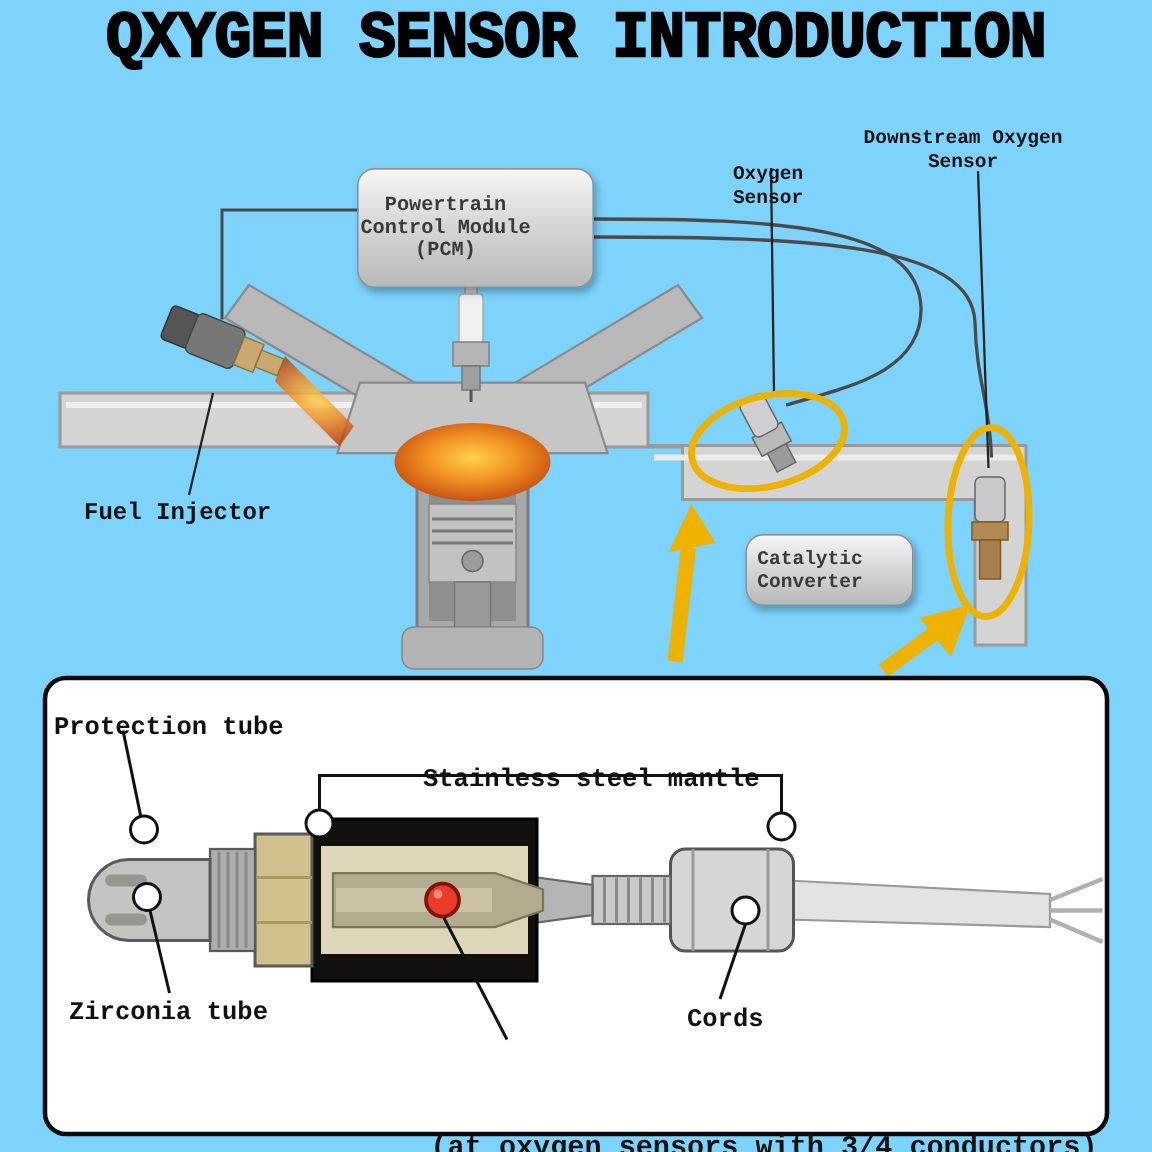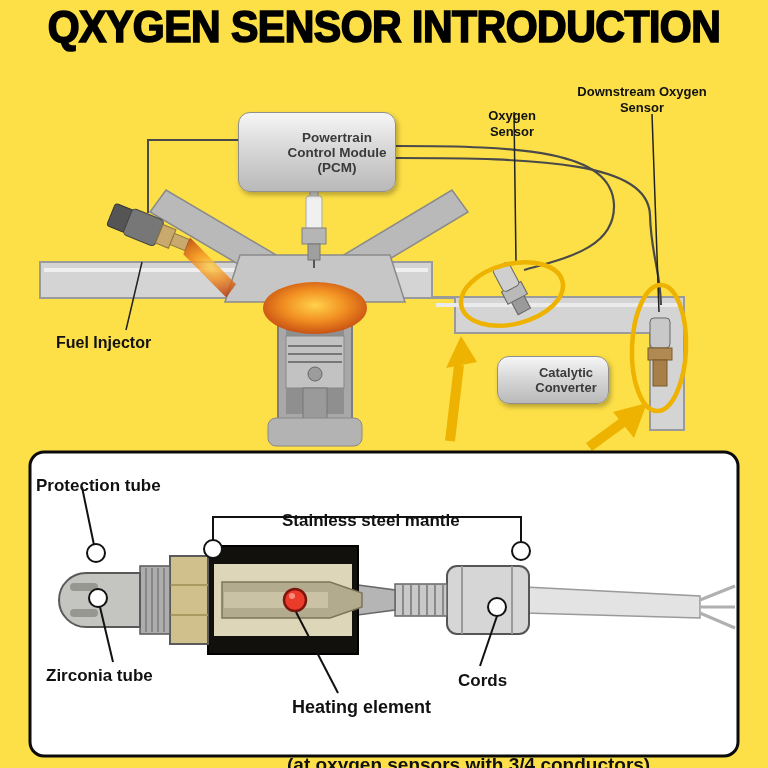--- a/index.html
+++ b/index.html
@@ -1,33 +1,33 @@
 <!DOCTYPE html>
 <html><head>
 <meta charset="utf-8">
 <style>
   * { margin:0; padding:0; box-sizing:border-box; }
   html,body { background:#ffffff; }
   .page {
-    position:relative; width:768px; height:768px; background:#fde047;
-    font-family:Liberation Sans, sans-serif; overflow:hidden;
+    position:relative; width:768px; height:768px; background:#7dd3fc;
+    font-family:Liberation Mono, monospace; overflow:hidden;
   }
   .title {
     position:absolute; left:0; top:4px; width:768px; text-align:center;
     font-size:41px; font-weight:bold; letter-spacing:-0.5px; color:#000;
     -webkit-text-stroke:1.6px #000; transform:scaleY(1.06);
   }
   .art { position:absolute; left:0; top:0; width:768px; height:768px; }
   .lbl { position:absolute; font-weight:bold; color:#111; line-height:1.2; }
   .lbl.small { font-size:13px; }
   .lbl.mid { font-size:17px; }
   .lbl.big { font-size:19px;margin-top:32px; }
   .center { text-align:center; }
   .grayBox {
-    position:absolute; display:flex; align-items:center; justify-content:flex-end;
+    position:absolute; display:flex; align-items:center; justify-content:flex-start;
     background:linear-gradient(180deg,#f6f6f6 0%,#d8d8d8 45%,#b9b9b9 100%);
     border:1px solid #8f8f8f; border-radius:12px;
     box-shadow:2px 3px 5px rgba(0,0,0,0.28);
     font-weight:bold; color:#3a3a3a; text-align:center;
   }
   .pcm { left:238px; top:112px; width:158px; height:80px; font-size:13.5px; }
   .pcm span { display:block; width:116px; }
   .cat { left:497px; top:356px; width:112px; height:48px; font-size:13px; }
   .cat span { display:block; width:84px; }
 </style>
@@ -200,17 +200,16 @@
   <div class="lbl small center" style="left:472px; top:80px; width:80px;margin-top:28px;">Oxygen Sensor</div>
   <div class="lbl small center" style="left:567px; top:84px; width:150px;">Downstream Oxygen Sensor</div>
   <div class="lbl small" style="left:56px; top:333px; font-size:16px;">Fuel Injector</div>
   <div class="grayBox cat">
     <span>Catalytic Converter</span>
   </div>
 
   <div class="lbl mid" style="left:36px; top:476px;">Protection tube</div>
   <div class="lbl mid" style="left:282px; top:463px;margin-top:48px;">Stainless steel mantle</div>
   <div class="lbl mid" style="left:46px; top:666px;">Zirconia tube</div>
-  <div class="lbl mid" style="left:292px; top:697px; font-size:18px;">Heating element</div>
   <div class="lbl mid" style="left:458px; top:671px;">Cords</div>
   <div class="lbl big" style="left:287px; top:722px;">(at oxygen sensors with 3/4 conductors)</div>
 
 </div>
 
 </body></html>

